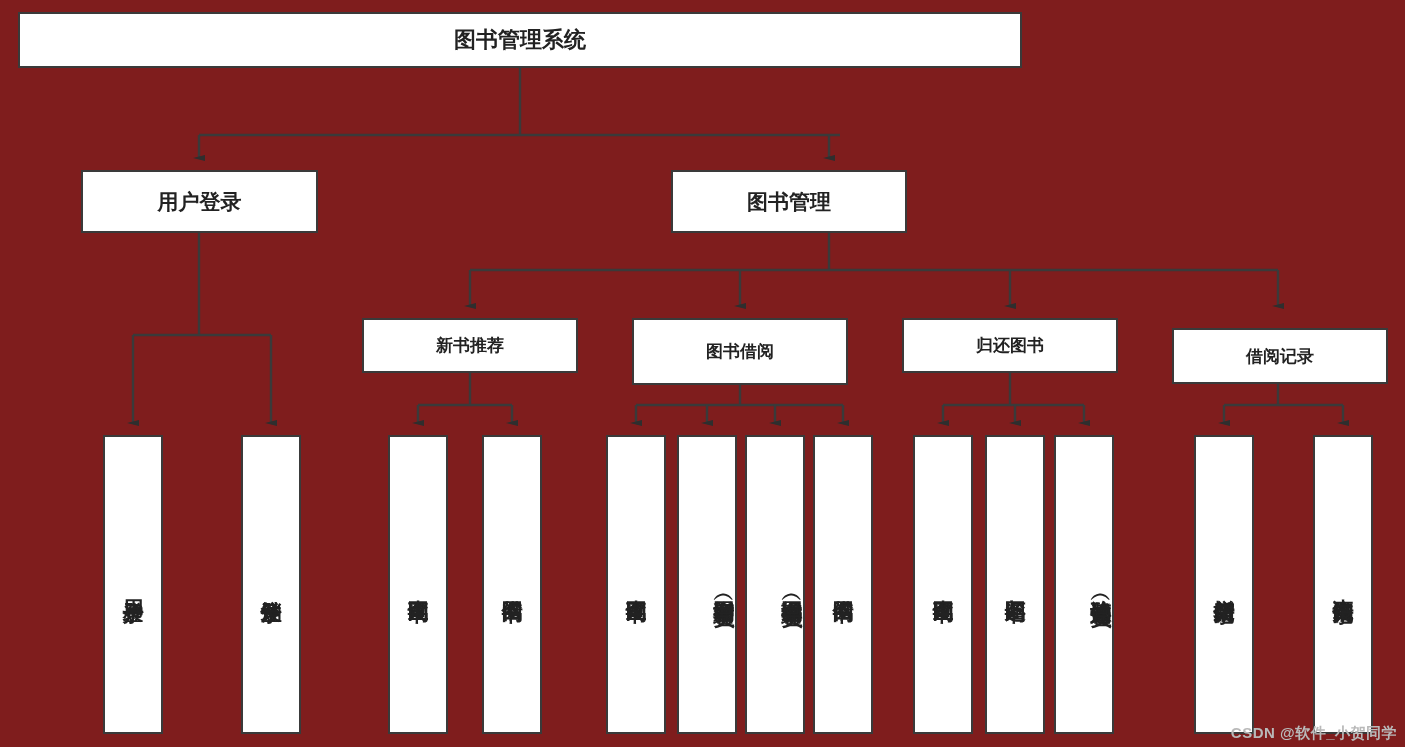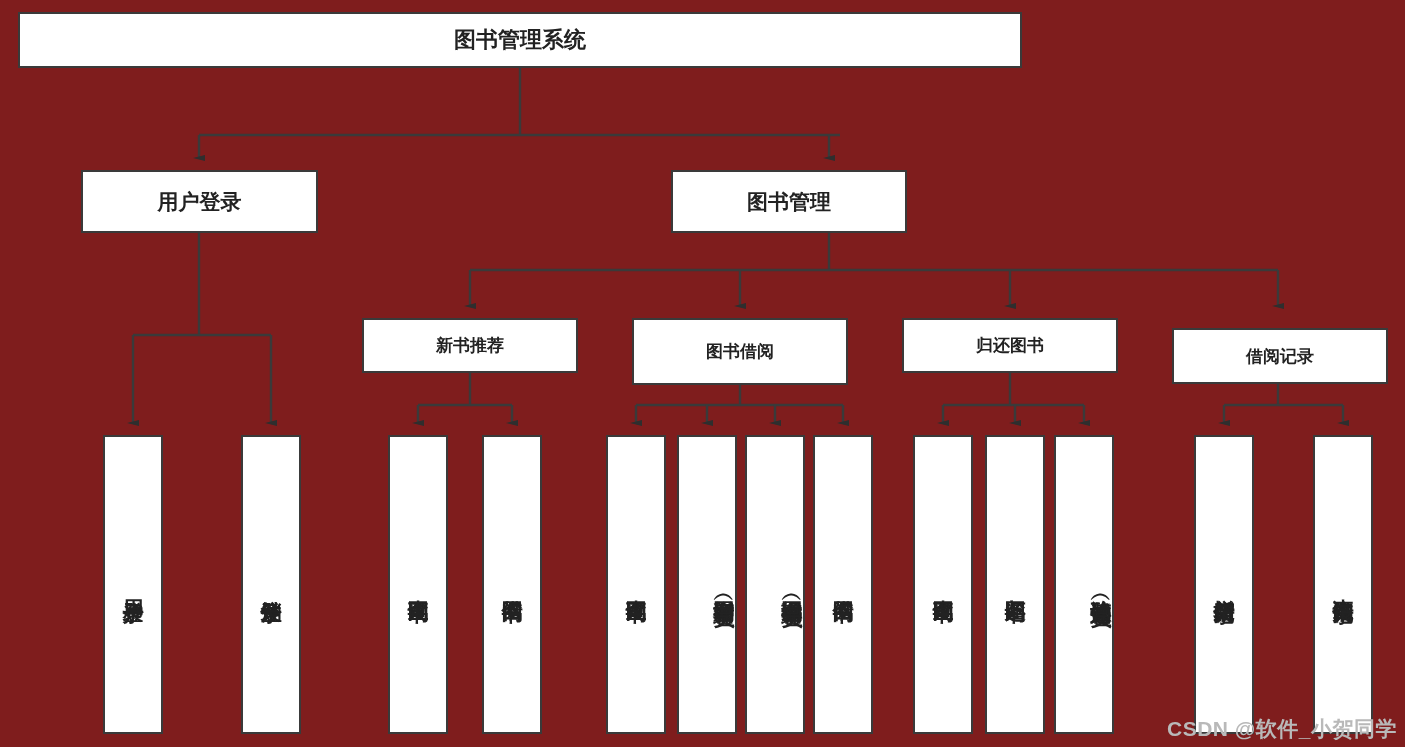--- a/index.html
+++ b/index.html
@@ -60,21 +60,21 @@
     align-items: center;
     padding-top: 0;
   }
   .leaf-text {
     display: block;
   }
   #watermark {
     position: absolute;
     right: 8px;
     bottom: 4px;
-    font-size: 21px;
+    font-size: 15px;
     color: #b9b9b9;
     white-space: nowrap;
     letter-spacing: 0.5px;
   }
 </style>
 </head>
 <body>
 
 <div id="diagram-root">
 

